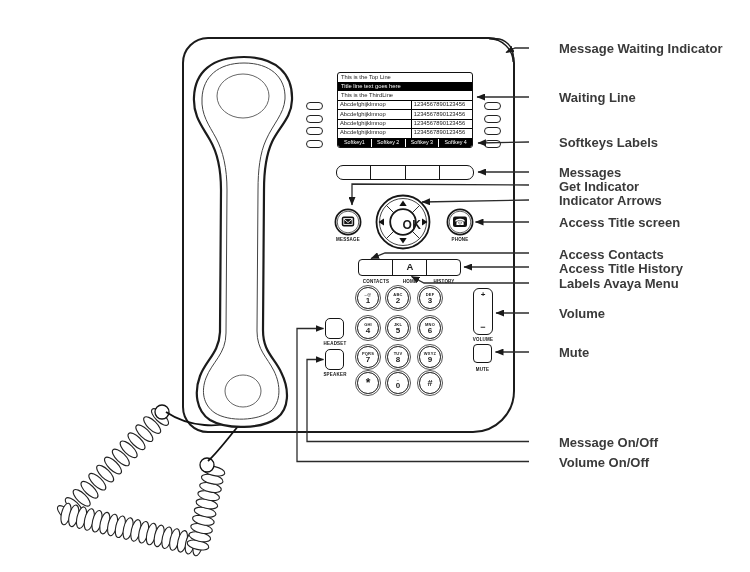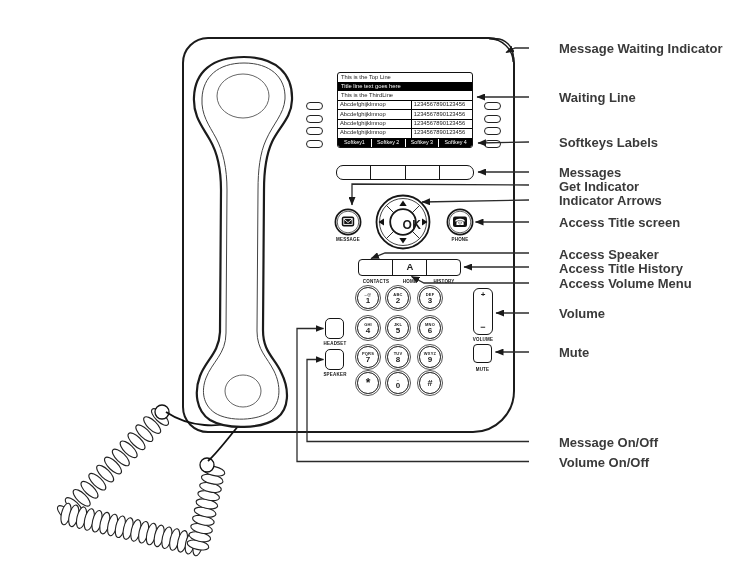--- a/index.html
+++ b/index.html
@@ -383,21 +383,21 @@
     </g>
   </svg>
 
   <div class="abs callout" style="top:48px">Message Waiting Indicator</div>
   <div class="abs callout" style="top:97px">Waiting Line</div>
   <div class="abs callout" style="top:142px">Softkeys Labels</div>
   <div class="abs callout" style="top:172px">Messages</div>
   <div class="abs callout" style="top:186px">Get Indicator</div>
   <div class="abs callout" style="top:200px">Indicator Arrows</div>
   <div class="abs callout" style="top:222px">Access Title screen</div>
-  <div class="abs callout" style="top:254px">Access Speaker</div>
+  <div class="abs callout" style="top:254px">Access Contacts</div>
   <div class="abs callout" style="top:268px">Access Title History</div>
-  <div class="abs callout" style="top:283px">Access Volume Menu</div>
+  <div class="abs callout" style="top:283px">Labels Avaya Menu</div>
   <div class="abs callout" style="top:313px">Volume</div>
   <div class="abs callout" style="top:352px">Mute</div>
   <div class="abs callout" style="top:442px">Message On/Off</div>
   <div class="abs callout" style="top:462px">Volume On/Off</div>
 
 </div>
 
 </body></html>

